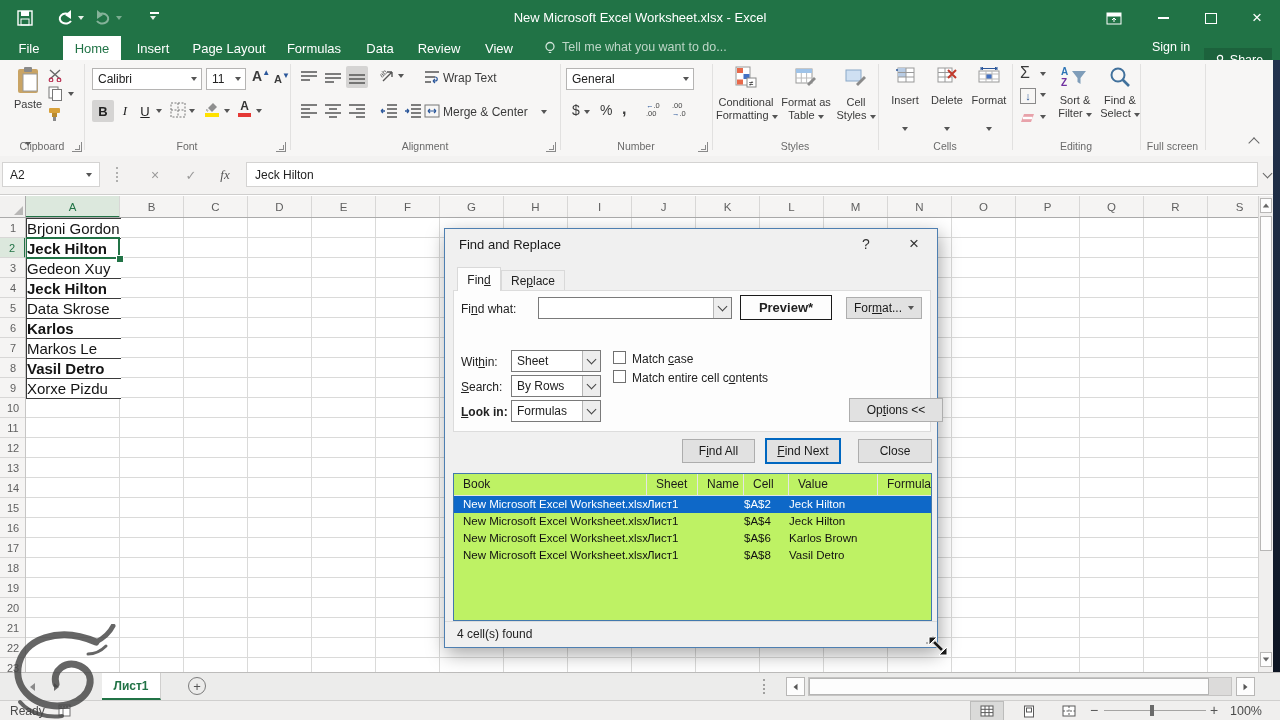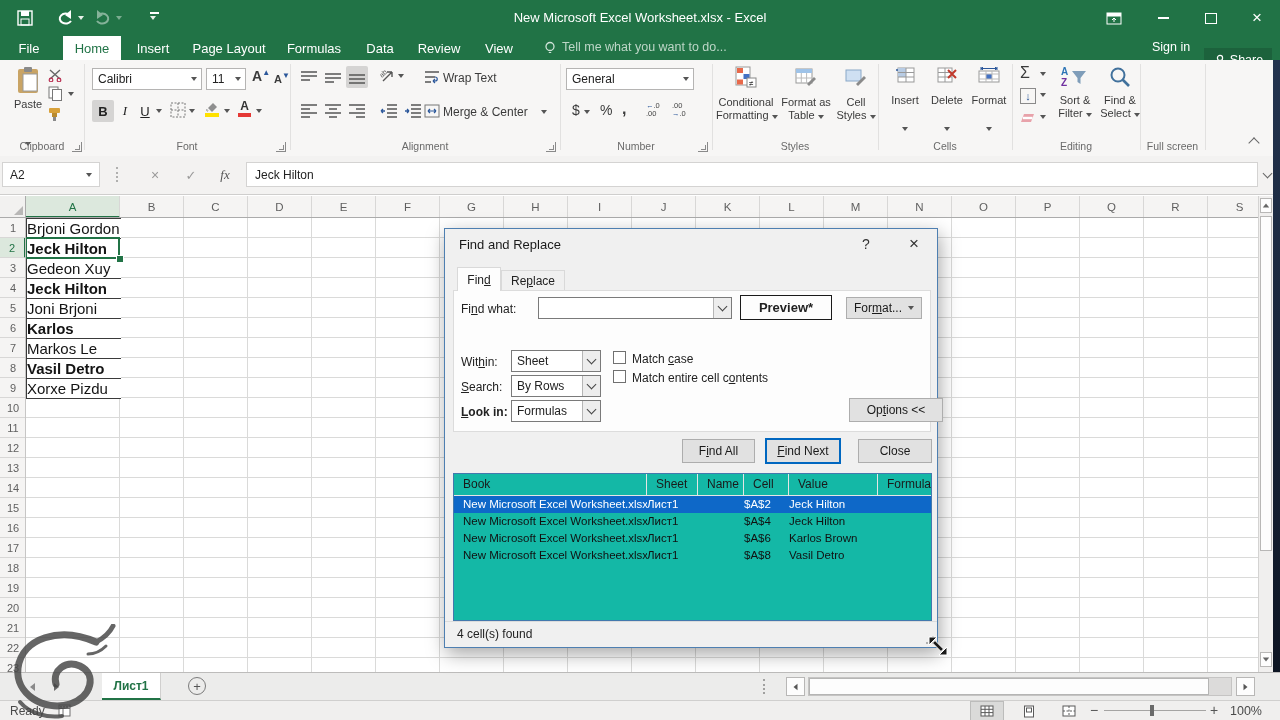--- a/index.html
+++ b/index.html
@@ -529,21 +529,21 @@
         <div class="hline" style="top: 379px;"></div>
         <div class="hline" style="top: 399px;"></div>
         <div class="hline" style="top: 419px;"></div>
         <div class="hline" style="top: 439px;"></div>
       </div>
     <div class="a" style="left:0;top:0;width:95px;height:181px;border:1px solid #3a3a3a;box-sizing:border-box;">
         <div class="acell" style="top: 0px;">Brjoni Gordon</div>
         <div class="acell b" style="top: 20px;">Jeck Hilton</div>
         <div class="acell" style="top: 40px;">Gedeon Xuy</div>
         <div class="acell b" style="top: 60px;">Jeck Hilton</div>
-        <div class="acell" style="top: 80px;">Joni Brjoni</div>
+        <div class="acell" style="top: 80px;">Data Skrose</div>
         <div class="acell b" style="top: 100px;">Karlos Brown</div>
         <div class="acell" style="top: 120px;">Markos Le</div>
         <div class="acell b" style="top: 140px;">Vasil Detro</div>
         <div class="acell" style="top: 160px;">Xorxe Pizdu</div>
       </div>
     <div class="a" style="left:-1px;top:19px;width:95px;height:22px;border:2px solid #217346;box-sizing:border-box;z-index:5;pointer-events:none;"></div>
     <div class="a" style="left:90px;top:37px;width:6px;height:6px;background:#217346;border:1px solid #fff;z-index:6;"></div>
   </div>
 
   <div class="a" style="left:1258px;top:196px;width:15px;height:476px;background:#f0efee;border-left:1px solid #d4d3d2;box-sizing:border-box;">
@@ -628,21 +628,21 @@
     </div>
 
     <div class="dlgbtn" style="left:237px;top:210px;width:73px;height:24px;">
       <span><span>F</span><span class="u">i</span><span>nd All</span></span>
     </div>
     <div class="dlgbtn" style="left:320px;top:209px;width:76px;height:26px;border:2px solid #0067c0;">
       <span><span></span><span class="u">F</span><span>ind Next</span></span>
     </div>
     <div class="dlgbtn" style="left:413px;top:210px;width:74px;height:24px;">Close</div>
 
-    <div class="a" style="left:8px;top:244px;width:479px;height:148px;background:#14b8a6;border:1px solid #4379ad;box-sizing:border-box;overflow:hidden;">
+    <div class="a" style="left:8px;top:244px;width:479px;height:148px;background:#bef264;border:1px solid #4379ad;box-sizing:border-box;overflow:hidden;">
       <div class="rhead">
         <span>Book</span>
         <span>Sheet</span>
         <span>Name</span>
         <span>Cell</span>
         <span>Value</span>
         <span>Formula</span>
       </div>
       <div>
           <div class="rrow sel">

